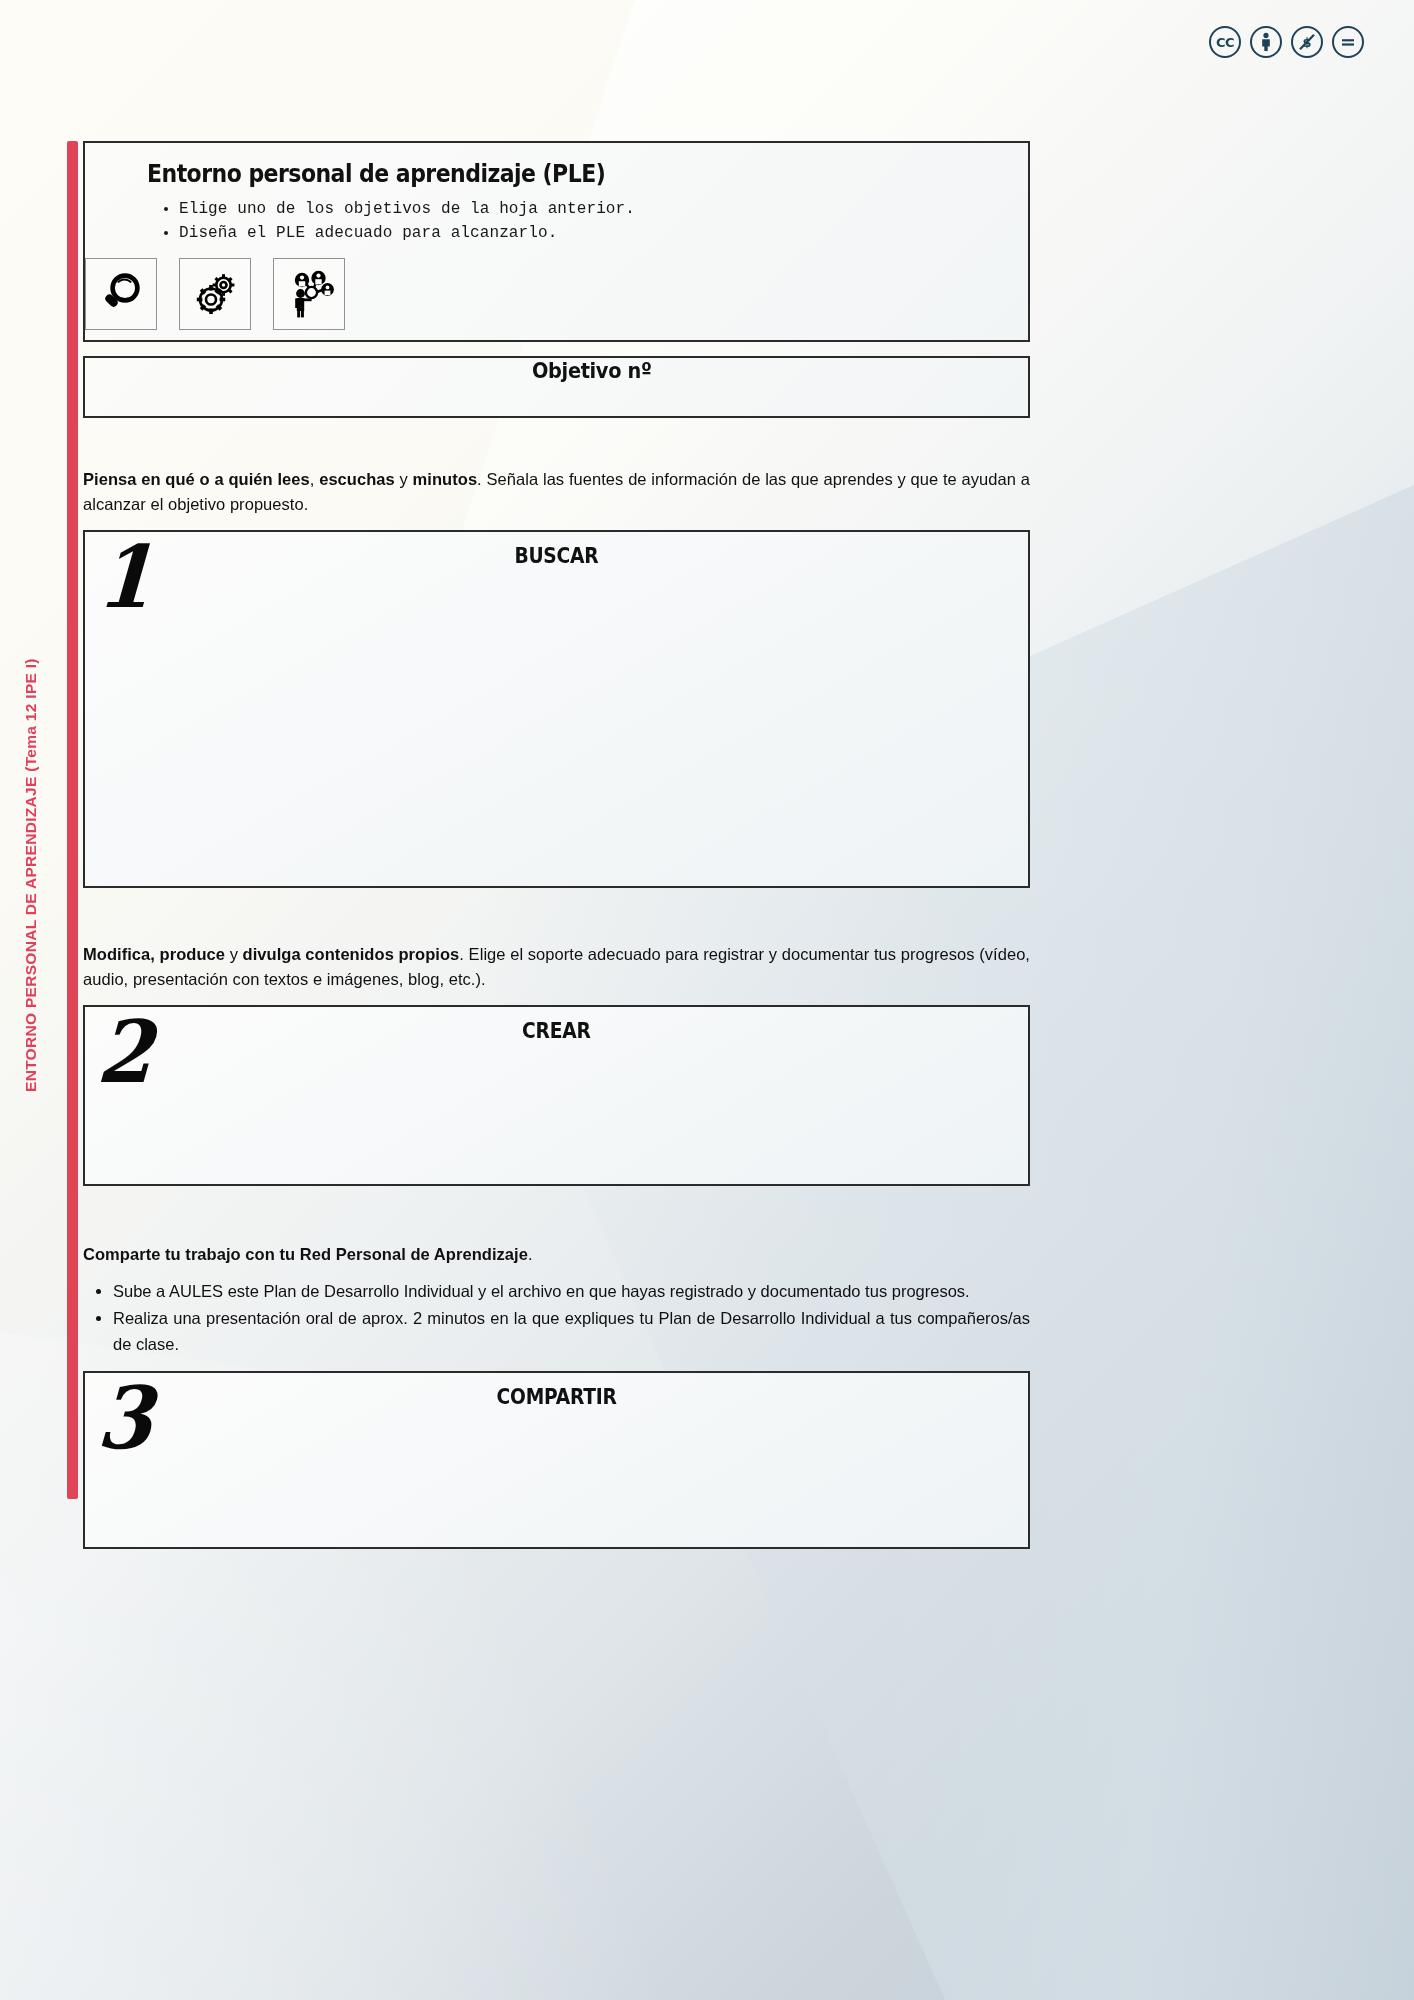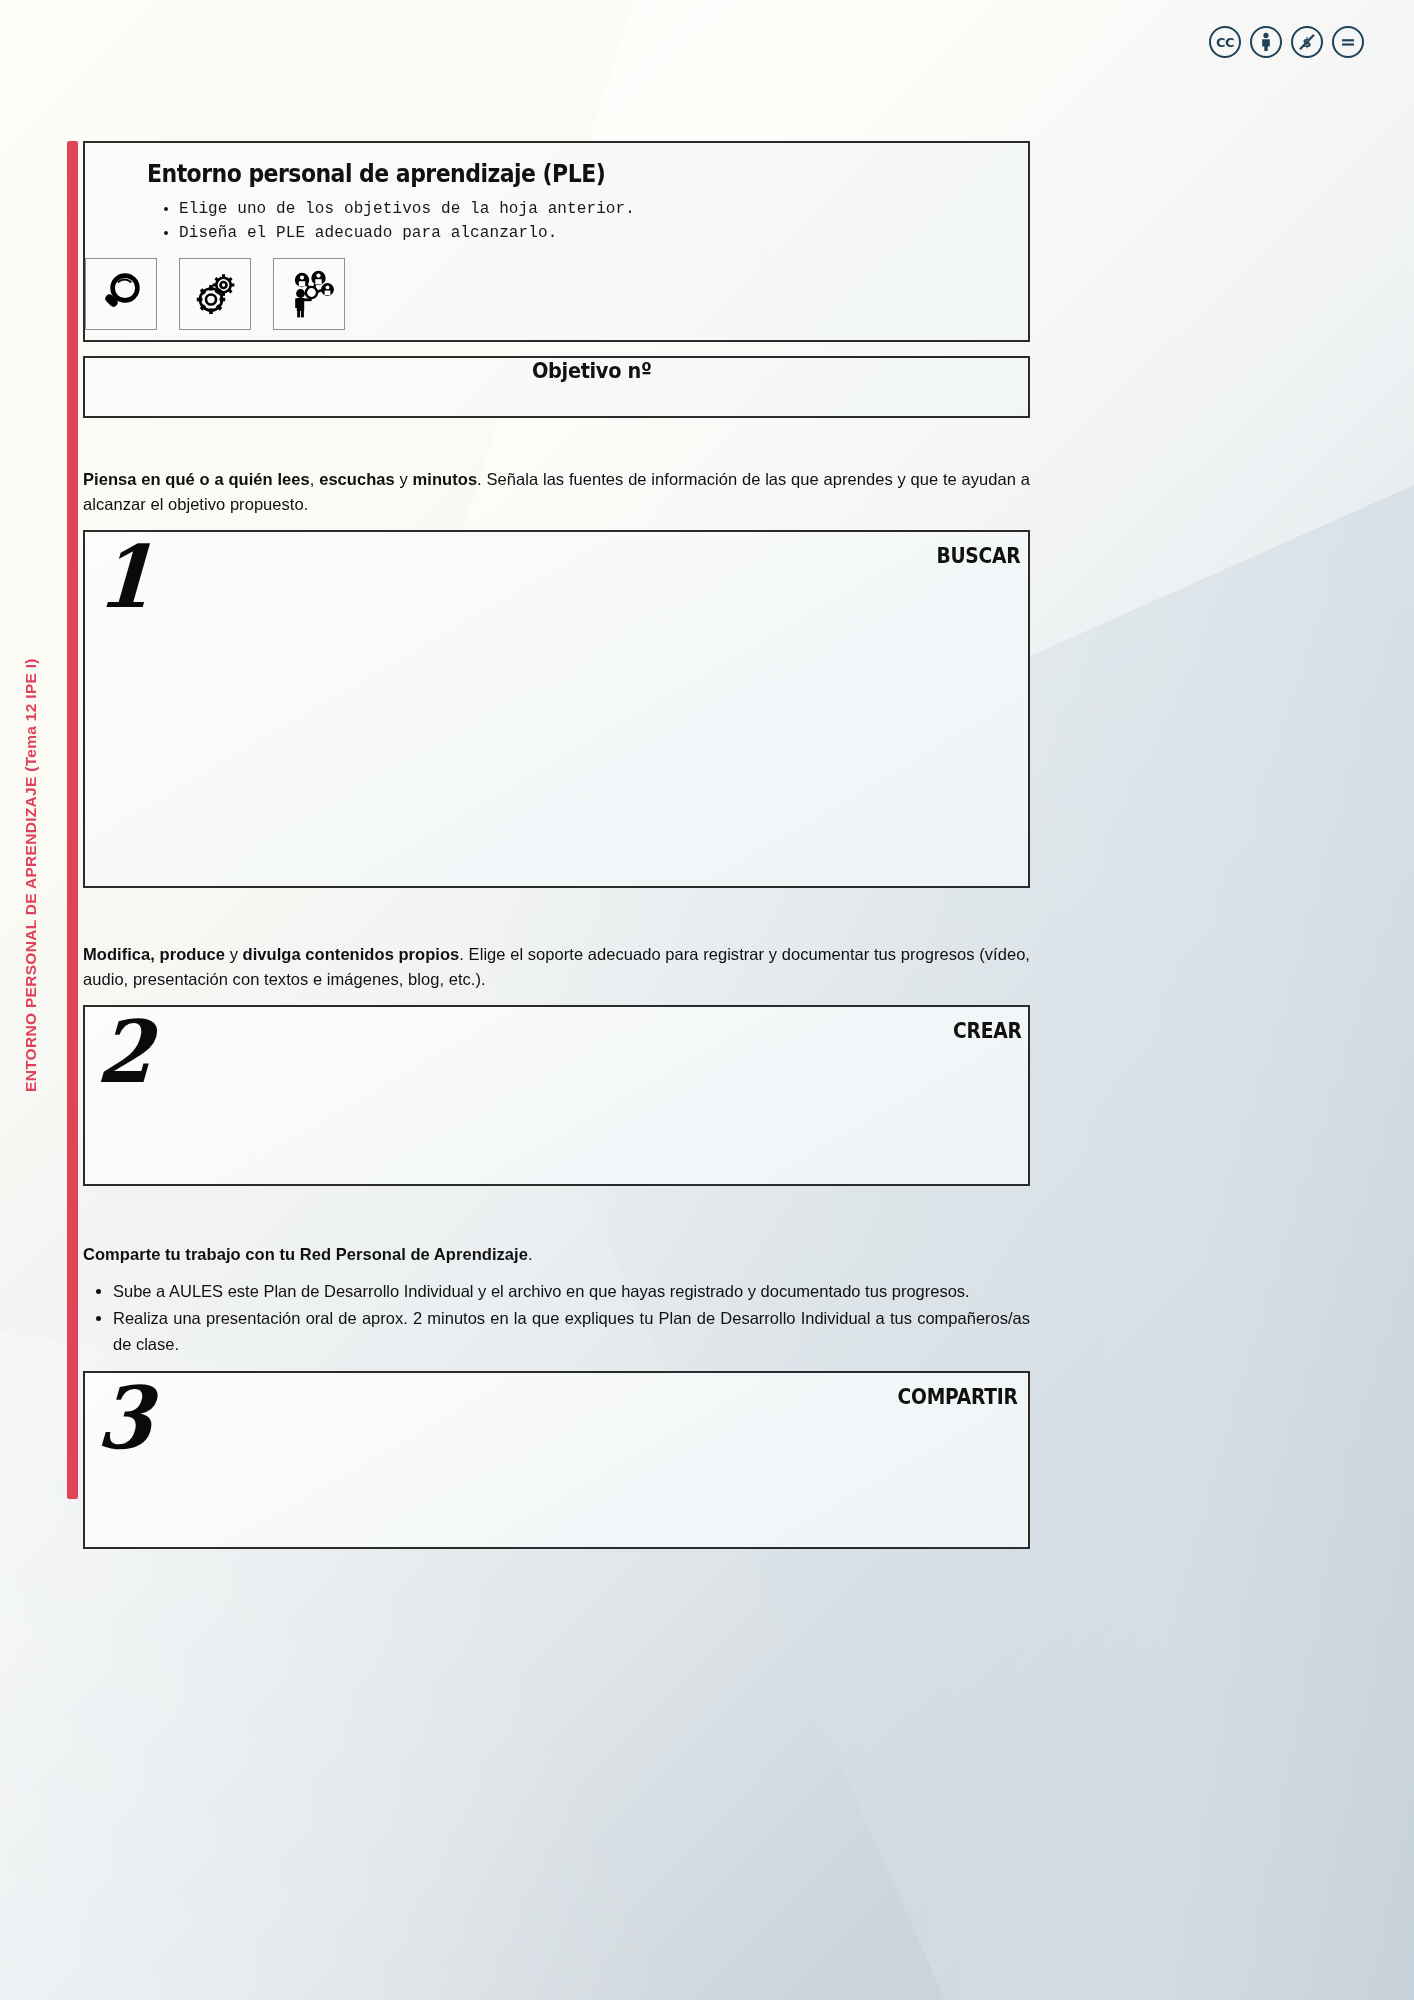--- a/index.html
+++ b/index.html
@@ -230,21 +230,21 @@
     transform: skewX(-6deg) scaleX(0.92);
     transform-origin: left top;
     user-select: none;
   }
 
   .box-caption {
     position: absolute;
     top: 11px;
     left: 0;
     width: 100%;
-    text-align: right;
+    text-align: center;
     font-family: "DejaVu Sans", sans-serif;
     font-weight: 700;
     font-size: 22px;
     letter-spacing: -0.3px;
     color: #111;
   }
   .box-caption span {
     display: inline-block;
     transform: scaleX(0.85);
   }

